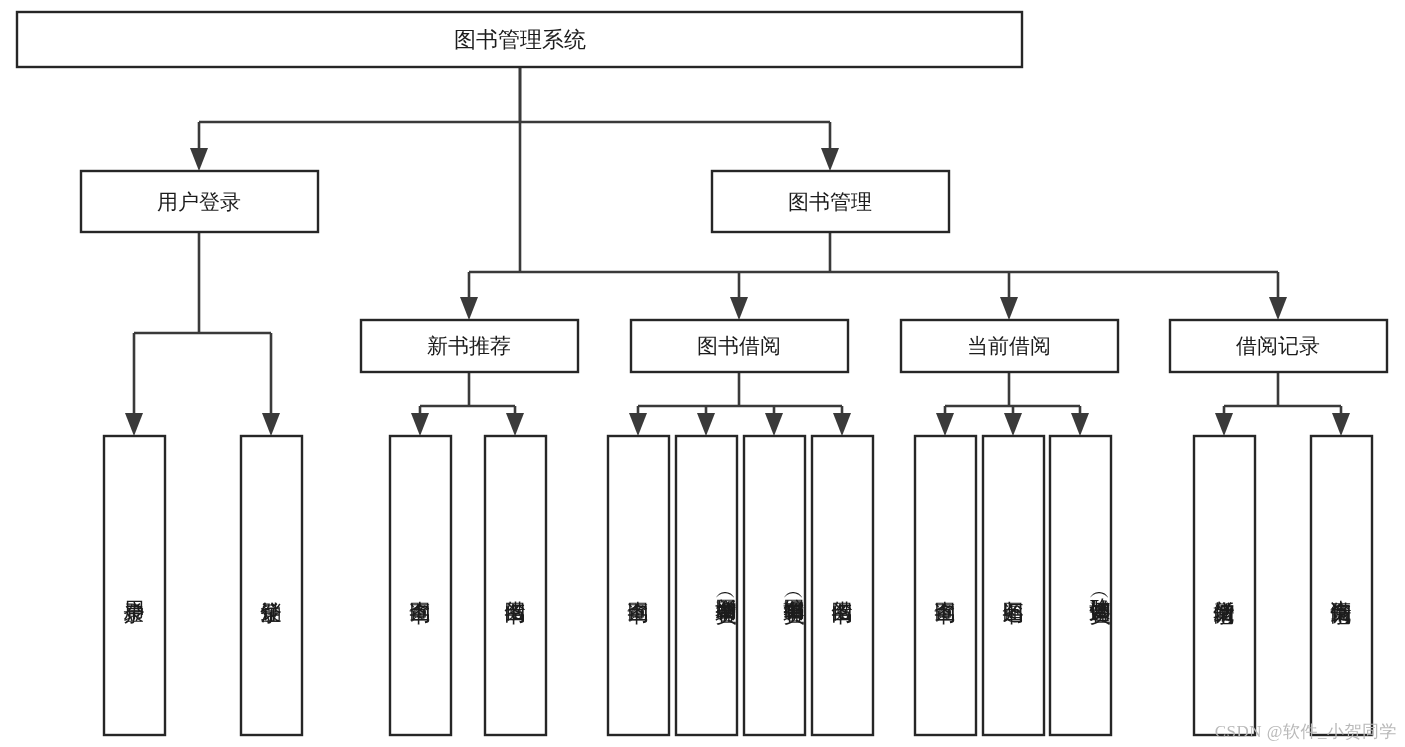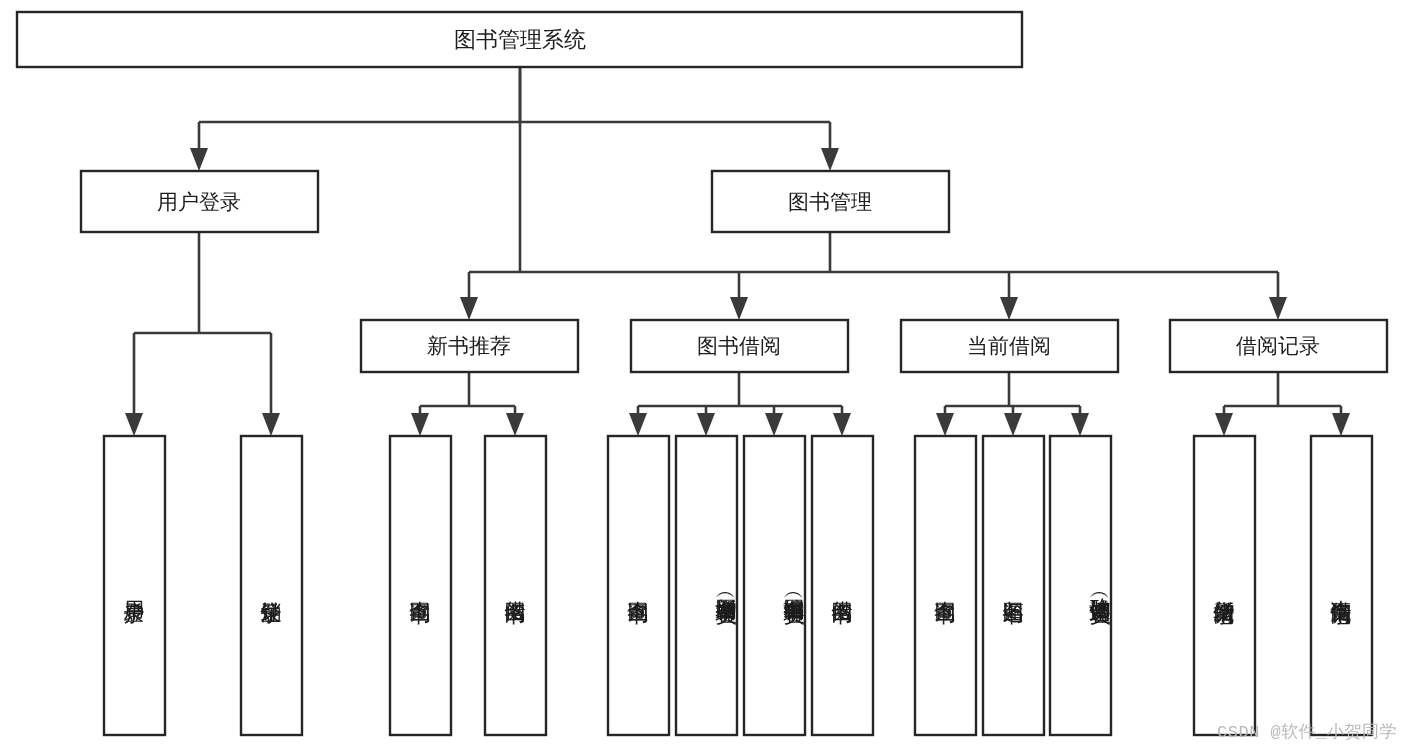--- a/index.html
+++ b/index.html
@@ -66,21 +66,21 @@
     align-items: center;
     justify-content: center;
     text-align: center;
     pointer-events: none;
     user-select: none;
   }
   .watermark {
     position: absolute;
     right: 8px;
     bottom: 4px;
-    font-family: Liberation Mono, monospace;
+    font-family: Liberation Serif, serif;
     font-size: 17px;
     color: #b9b9b9;
     letter-spacing: 0.5px;
     white-space: nowrap;
   }
 </style>
 </head>
 <body>
 
 <div id="diagram-root">

